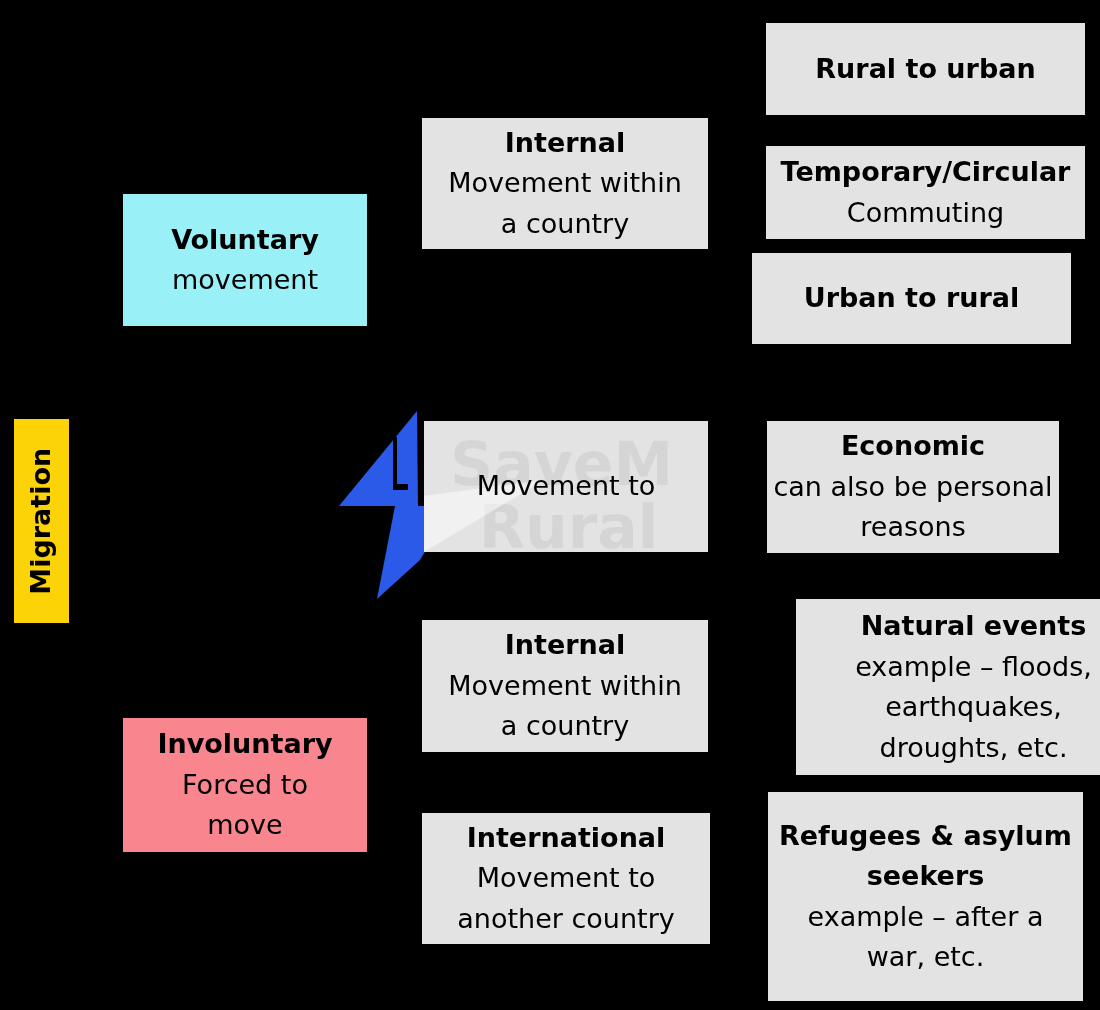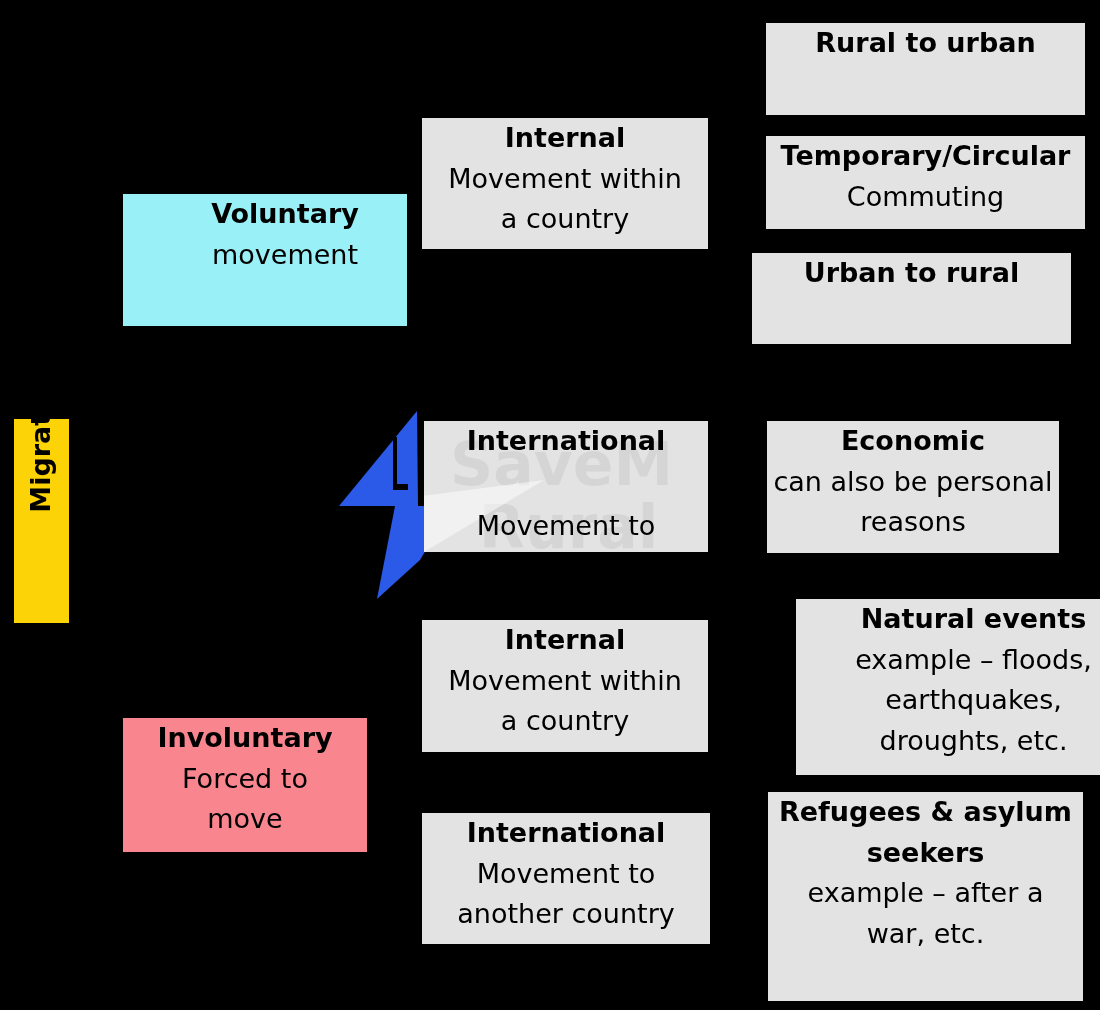--- a/index.html
+++ b/index.html
@@ -12,26 +12,26 @@
     --text:#000000;
   }
   html,body{margin:0;padding:0;}
   body{
     width:1100px;height:1010px;position:relative;overflow:hidden;
     background:var(--background);
     font-family:"DejaVu Sans","Liberation Sans",sans-serif;
   }
   .node{
     position:absolute;z-index:2;
-    display:flex;flex-direction:column;align-items:center;
+    display:flex;flex-direction:column;justify-content:center;align-items:center;
     text-align:center;color:var(--text);
     font-size:27px;line-height:1.5;
   }
   .gray{background:var(--box-gray);}
-  .cyan{background:var(--voluntary-cyan);padding-left:40px;}
+  .cyan{background:var(--voluntary-cyan);}
   .pink{background:var(--involuntary-pink);}
   .yellow{background:var(--migration-yellow);}
   .t{font-weight:bold;}
   .vertical span{
     display:block;transform:rotate(-90deg);white-space:nowrap;
     font-weight:bold;font-size:27px;
   }
   #bolt{position:absolute;z-index:1;}
   .wm-box{position:relative;overflow:hidden;gap:44px;}
   .wm-text{
@@ -98,21 +98,21 @@
 <div class="node gray" style="left:422px;top:813px;width:288px;height:131px">
   <div class="t">International</div>
   <div class="l">Movement to</div>
   <div class="l">another country</div>
 </div>
 
 <div class="node gray" style="left:766px;top:23px;width:319px;height:92px">
   <div class="t">Rural to urban</div>
 </div>
 
-<div class="node gray" style="left:766px;top:136px;width:319px;height:93px">
+<div class="node gray" style="left:766px;top:146px;width:319px;height:93px">
   <div class="t">Temporary/Circular</div>
   <div class="l">Commuting</div>
 </div>
 
 <div class="node gray" style="left:752px;top:253px;width:319px;height:91px">
   <div class="t">Urban to rural</div>
 </div>
 
 <div class="node gray" style="left:767px;top:421px;width:292px;height:132px">
   <div class="t">Economic</div>

